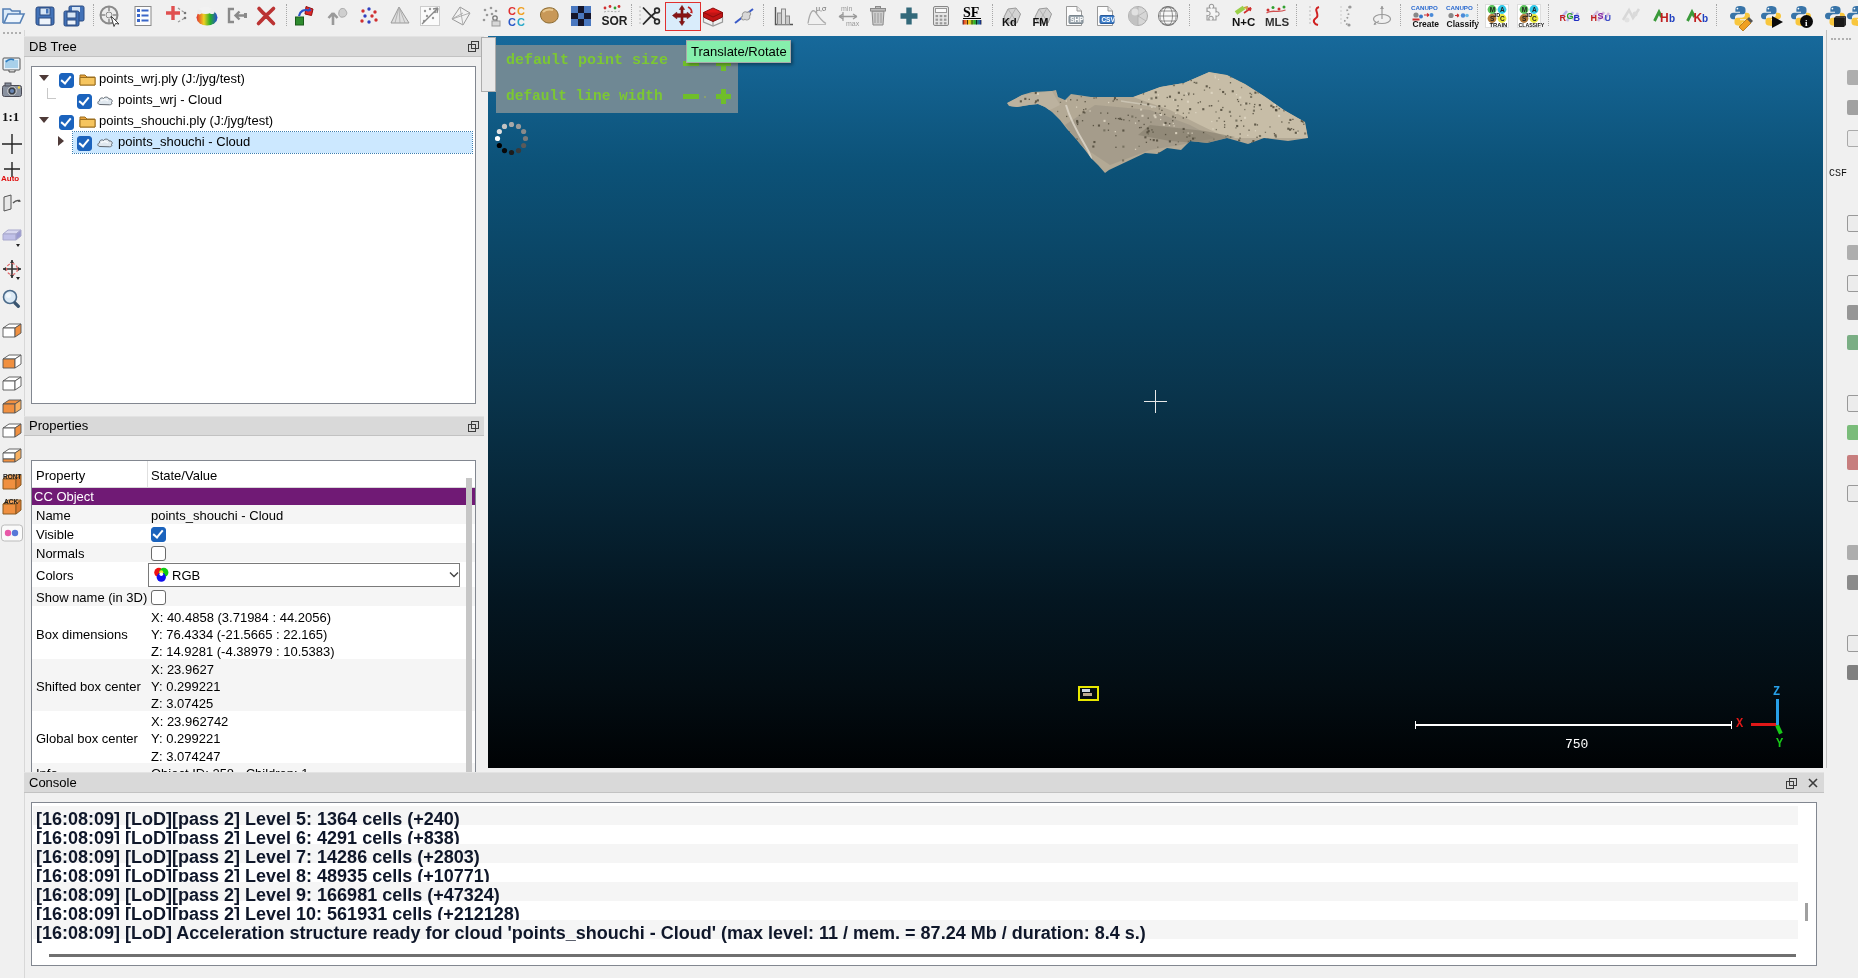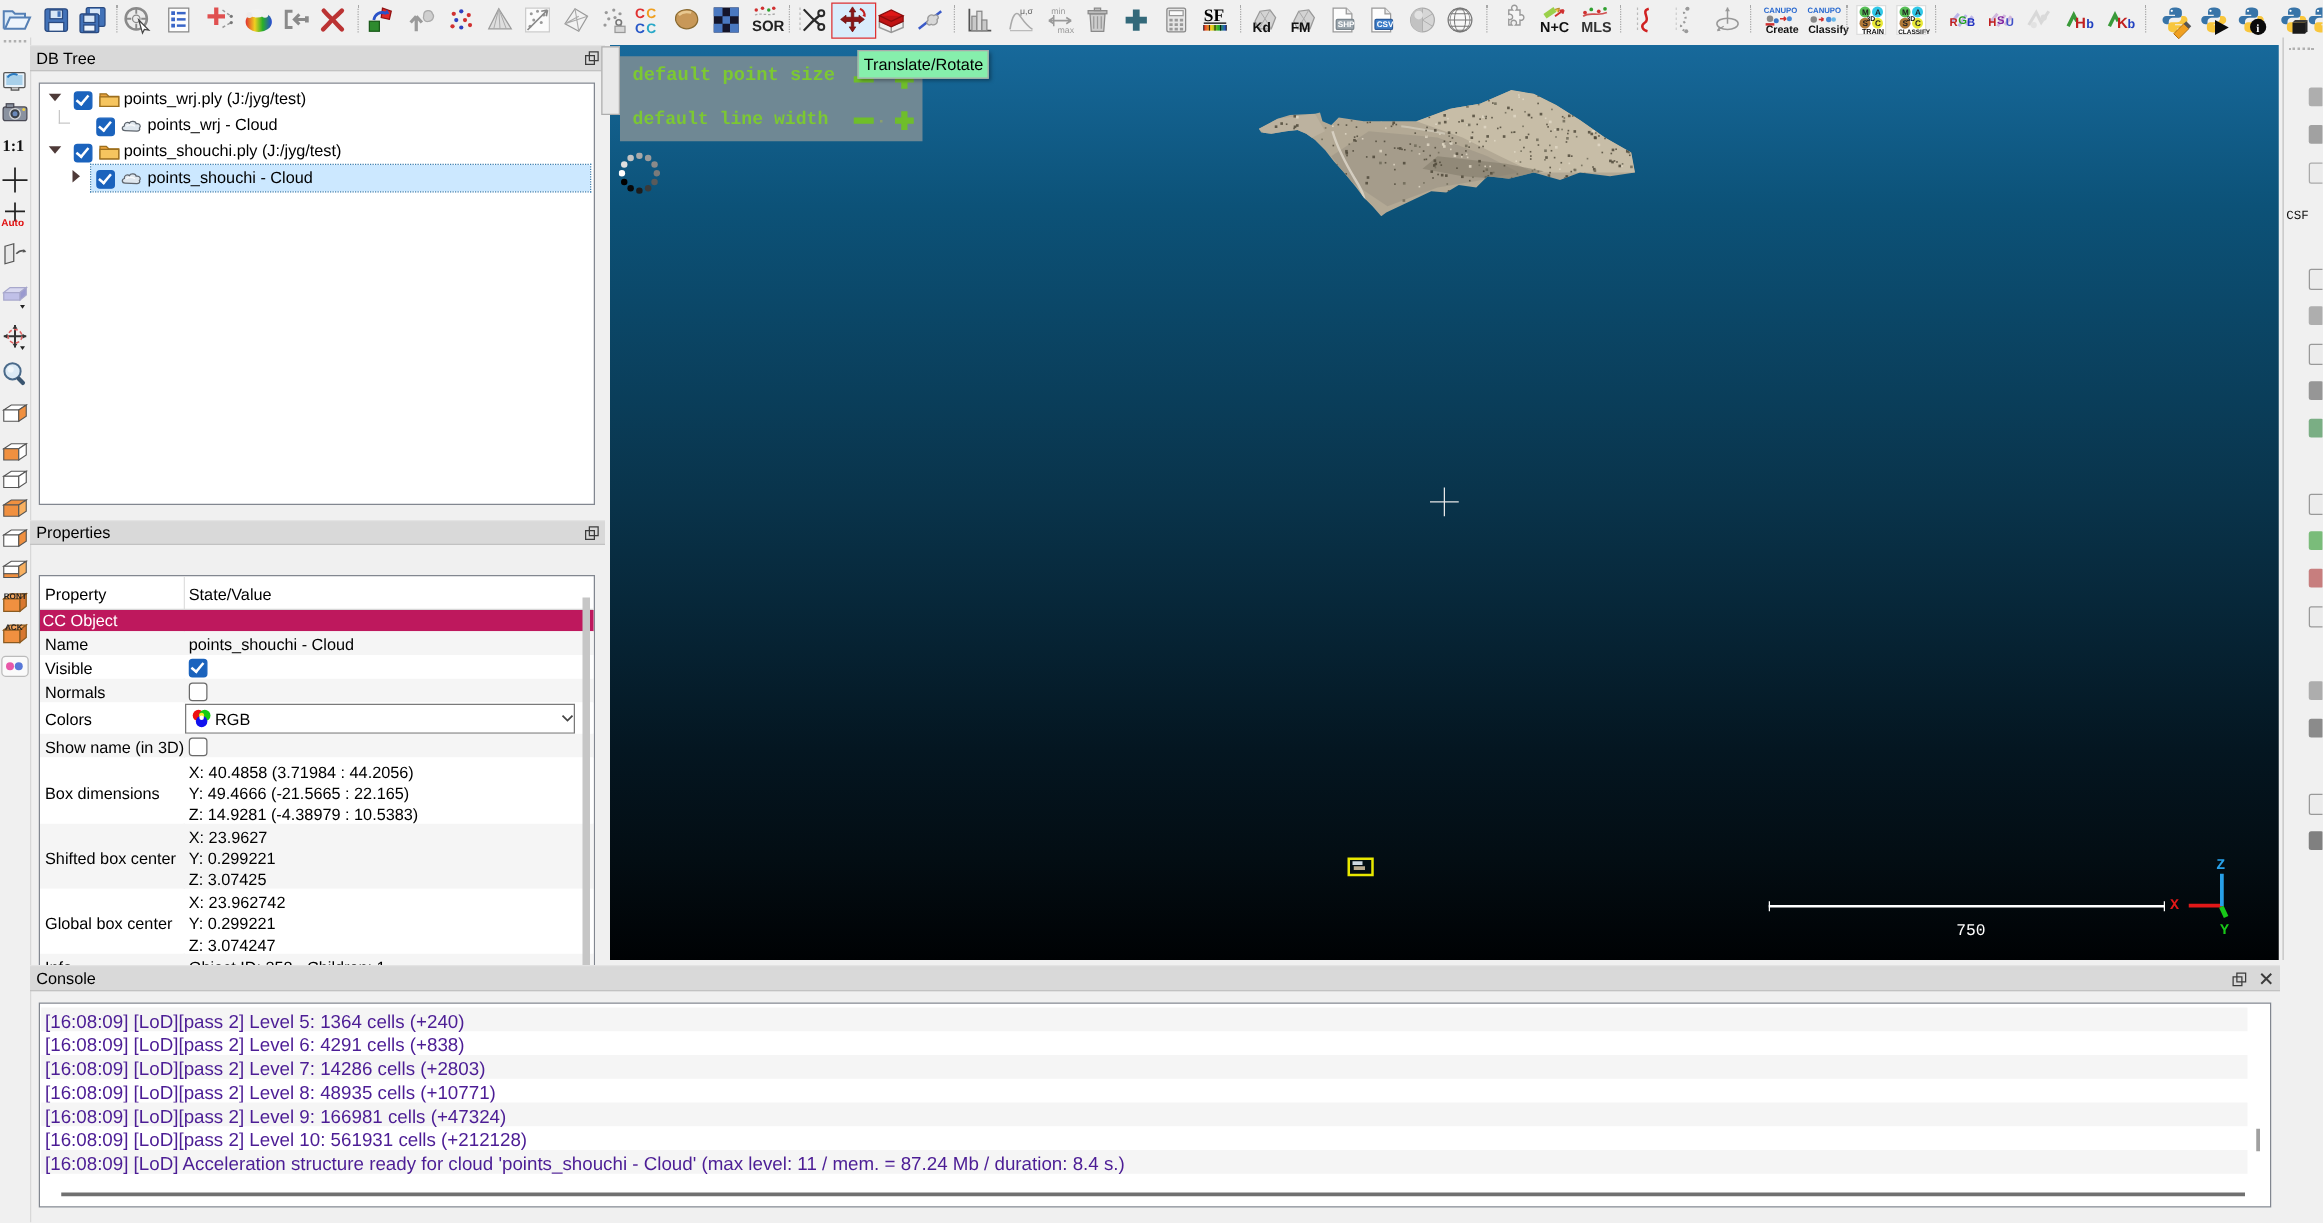--- a/index.html
+++ b/index.html
@@ -13,21 +13,21 @@
   .flicon .b{position:absolute;border:1px solid #3c3c3c;background:transparent;width:6px;height:6px;}
   .flicon .b1{left:3px;top:0;}
   .flicon .b2{left:0;top:3px;background:#d9d9d9;}
   .ck{width:13px;height:13px;border-radius:3px;position:absolute;}
   .ck.on{background:#1b63bd;border:1px solid #1b63bd;}
   .ck.on:after{content:"";position:absolute;left:3px;top:0px;width:4px;height:8px;
      border:solid #fff;border-width:0 2px 2px 0;transform:rotate(40deg);}
   .ck.off{background:#fff;border:1.5px solid #6a6a6a;}
   .treetxt{font-size:13px;color:#000;white-space:nowrap;}
   .proplbl{font-size:13px;color:#000;white-space:nowrap;}
-  .contxt{font-size:15px;color:#4c1d95;white-space:nowrap;}
+  .contxt{font-size:18px;color:#0f172a;white-space:nowrap;font-weight:bold;}
 </style>
 </head>
 <body>
 
 <div class="abs" id="toptoolbar" style="left:0;top:0;width:1858px;height:30px;background:#f0f0f0;">
     <svg width="24" height="24" viewBox="0 0 24 24" style="position: absolute; left: 1px; top: 4px; overflow: visible;">
       <path d="M2 19 L2 5 L9 5 L11 7 L19 7 L19 10" fill="#dcebf8" stroke="#5580b5" stroke-width="1.6"></path>
       <path d="M3 19 L7 10 L23 10 L19 19 Z" fill="#eef5fc" stroke="#5580b5" stroke-width="1.6"></path>
     </svg>
     <svg width="24" height="24" viewBox="0 0 24 24" style="position: absolute; left: 33px; top: 4px; overflow: visible;">
@@ -579,21 +579,21 @@
     </div>
 </div>
 <div class="abs panelbox" style="left:31px;top:460px;width:443px;height:316px;overflow:hidden;" id="propbox">
 
   <div class="abs" style="left:115px;top:0;width:1px;height:316px;background:#e0e0e0;"></div>
 
   <div class="proplbl abs" style="left:4px;top:7px;">Property</div>
   <div class="proplbl abs" style="left:119px;top:7px;">State/Value</div>
   <div class="abs" style="left:0;top:26px;width:443px;height:1px;background:#d8d8d8;"></div>
 
-  <div class="abs" style="left:0;top:27px;width:443px;height:17px;background:#be185d;">
+  <div class="abs" style="left:0;top:27px;width:443px;height:17px;background:#701a75;">
     <div class="proplbl abs" style="left:2px;top:1px;color:#fff;">CC Object</div>
   </div>
 
   <div class="abs" style="left:0;top:44px;width:443px;height:19px;background:#f5f5f5;"></div>
   <div class="proplbl abs" style="left:4px;top:47px;">Name</div>
   <div class="proplbl abs" style="left:119px;top:47px;">points_shouchi - Cloud</div>
 
   <div class="abs" style="left:0;top:63px;width:443px;height:19px;background:#fff;"></div>
   <div class="proplbl abs" style="left:4px;top:66px;">Visible</div>
   <div class="ck on" style="left:119px;top:66px;"></div>
@@ -618,21 +618,21 @@
       </svg>
   </div>
 
   <div class="abs" style="left:0;top:126px;width:443px;height:19px;background:#f5f5f5;"></div>
   <div class="proplbl abs" style="left:4px;top:129px;">Show name (in 3D)</div>
   <div class="ck off" style="left:119px;top:129px;"></div>
 
   <div class="abs" style="left:0;top:145px;width:443px;height:53px;background:#fff;"></div>
   <div class="proplbl abs" style="left:4px;top:166px;">Box dimensions</div>
   <div class="proplbl abs" style="left:119px;top:149px;">X: 40.4858 (3.71984 : 44.2056)</div>
-  <div class="proplbl abs" style="left:119px;top:166px;">Y: 49.4666 (-21.5665 : 22.165)</div>
+  <div class="proplbl abs" style="left:119px;top:166px;">Y: 76.4334 (-21.5665 : 22.165)</div>
   <div class="proplbl abs" style="left:119px;top:183px;">Z: 14.9281 (-4.38979 : 10.5383)</div>
 
   <div class="abs" style="left:0;top:198px;width:443px;height:52px;background:#f5f5f5;"></div>
   <div class="proplbl abs" style="left:4px;top:218px;">Shifted box center</div>
   <div class="proplbl abs" style="left:119px;top:201px;">X: 23.9627</div>
   <div class="proplbl abs" style="left:119px;top:218px;">Y: 0.299221</div>
   <div class="proplbl abs" style="left:119px;top:235px;">Z: 3.07425</div>
 
   <div class="abs" style="left:0;top:250px;width:443px;height:52px;background:#fff;"></div>
   <div class="proplbl abs" style="left:4px;top:270px;">Global box center</div>

